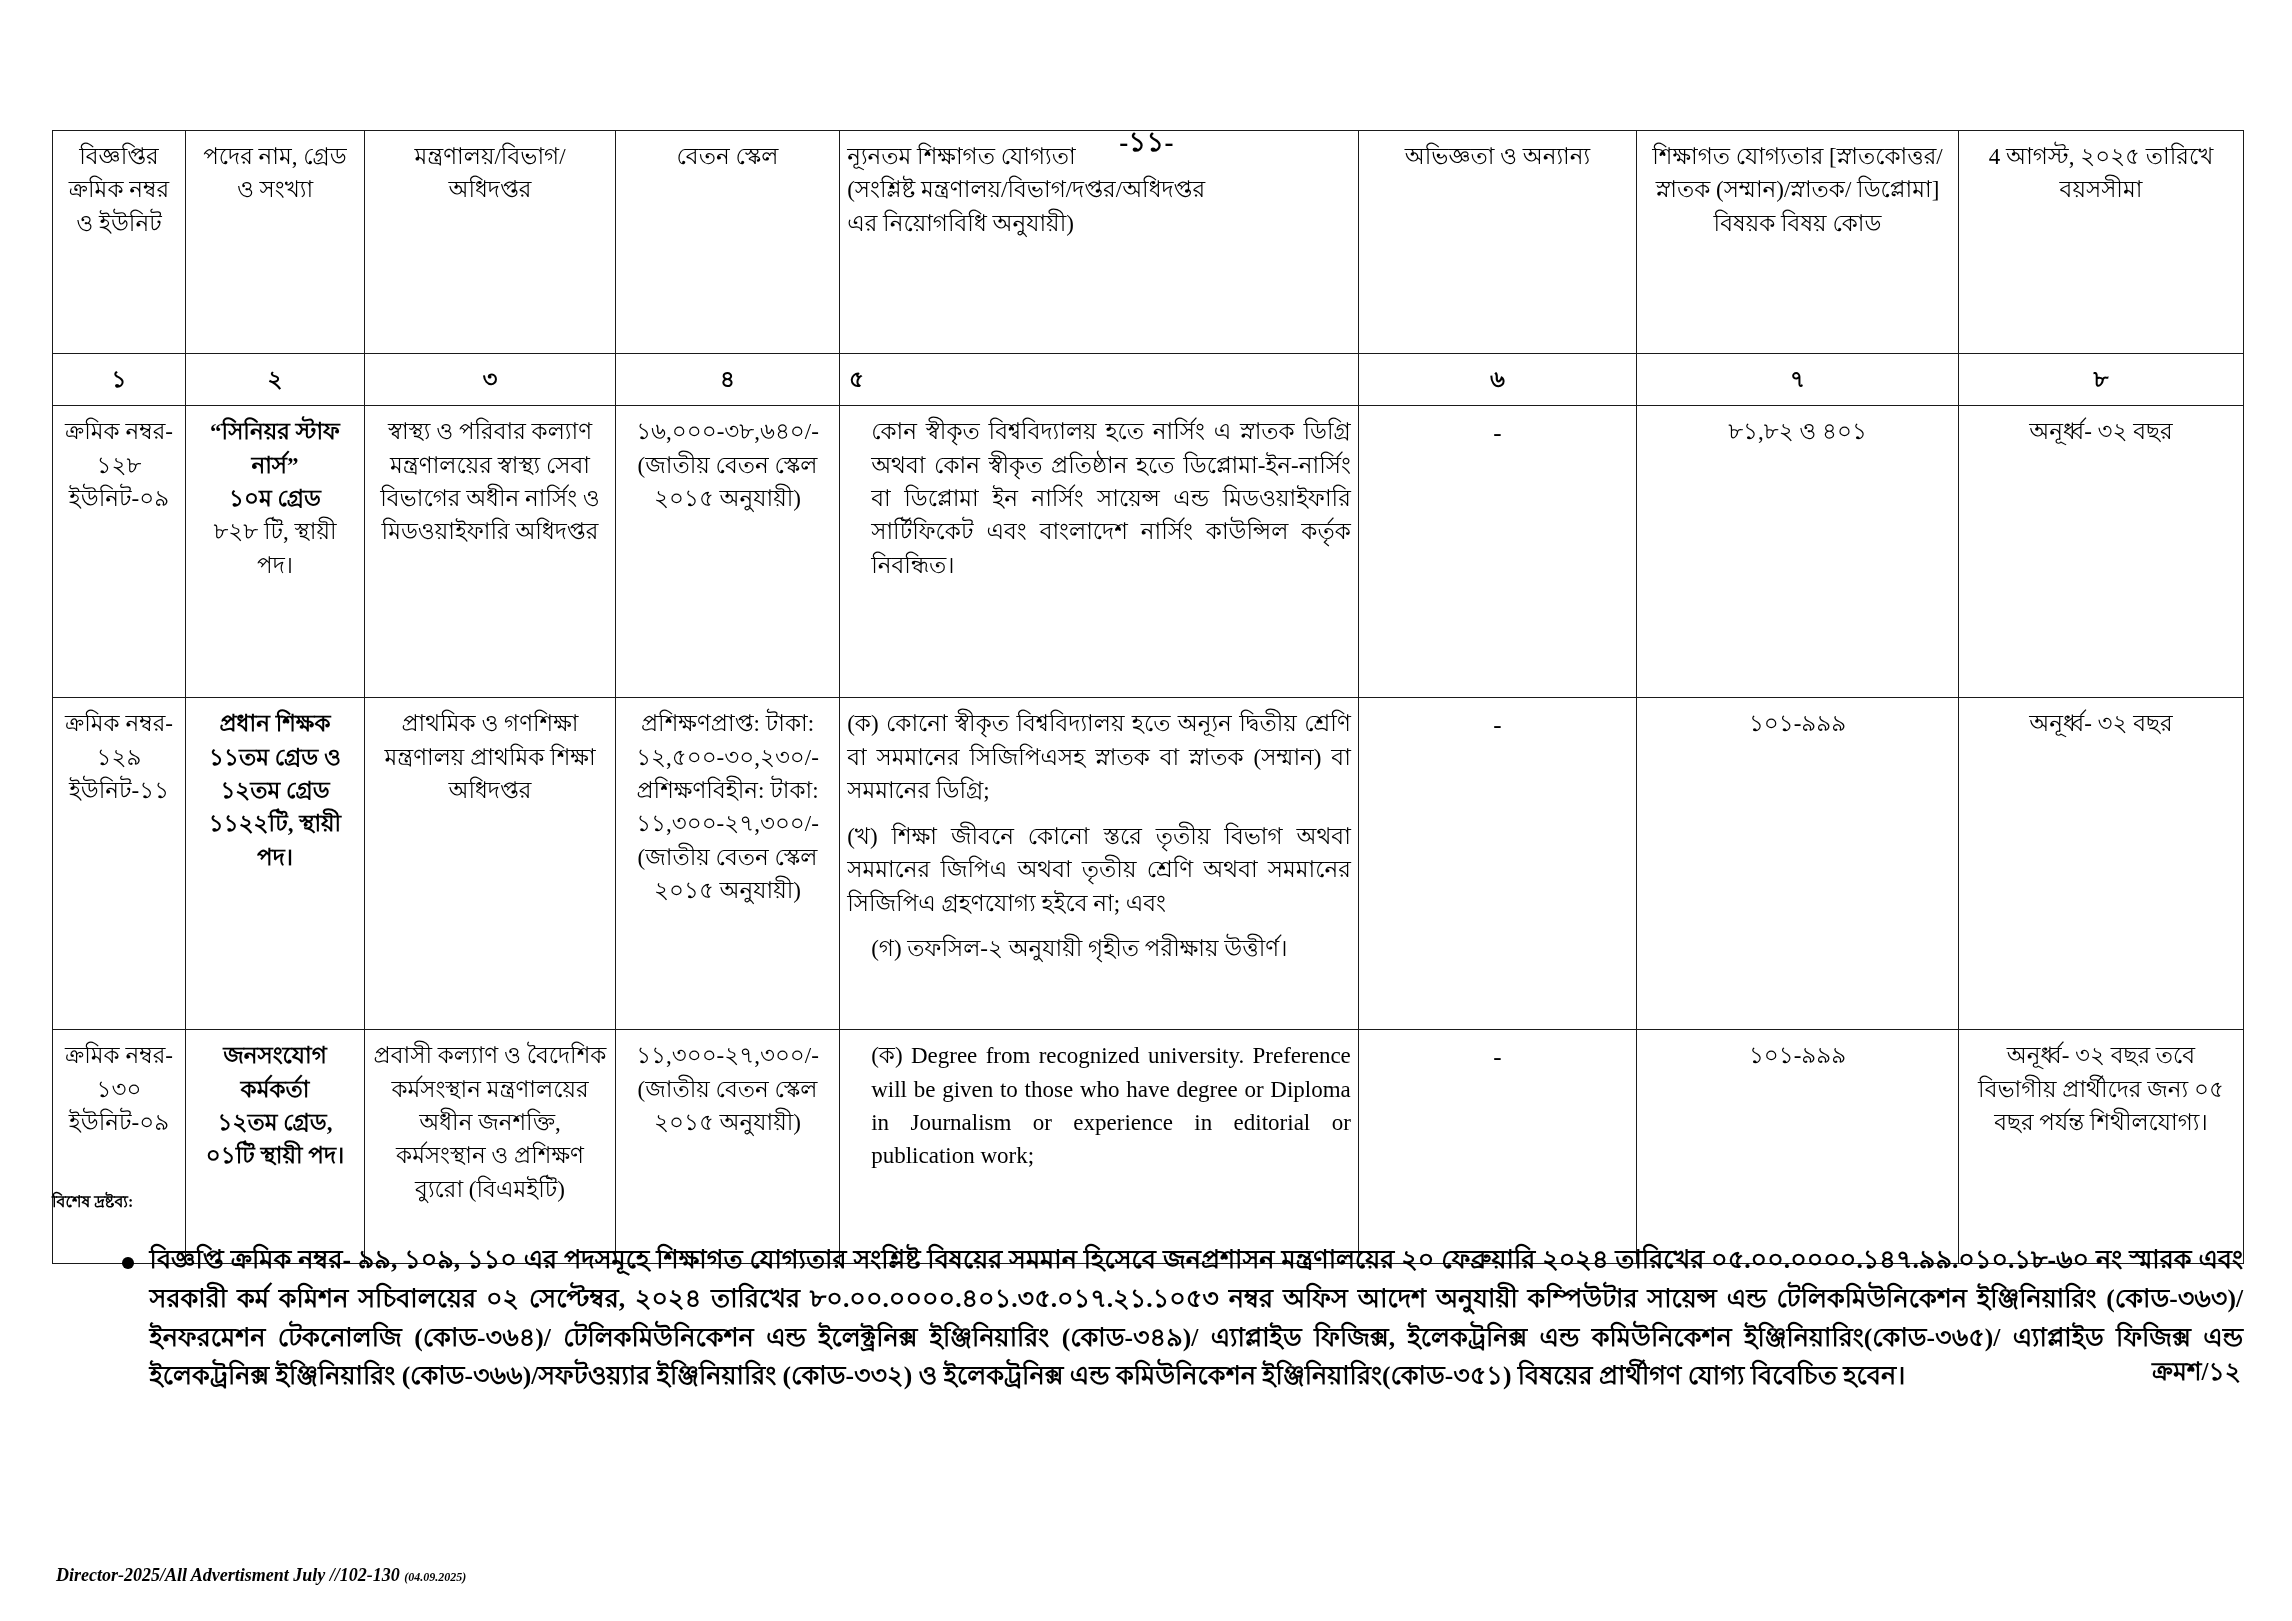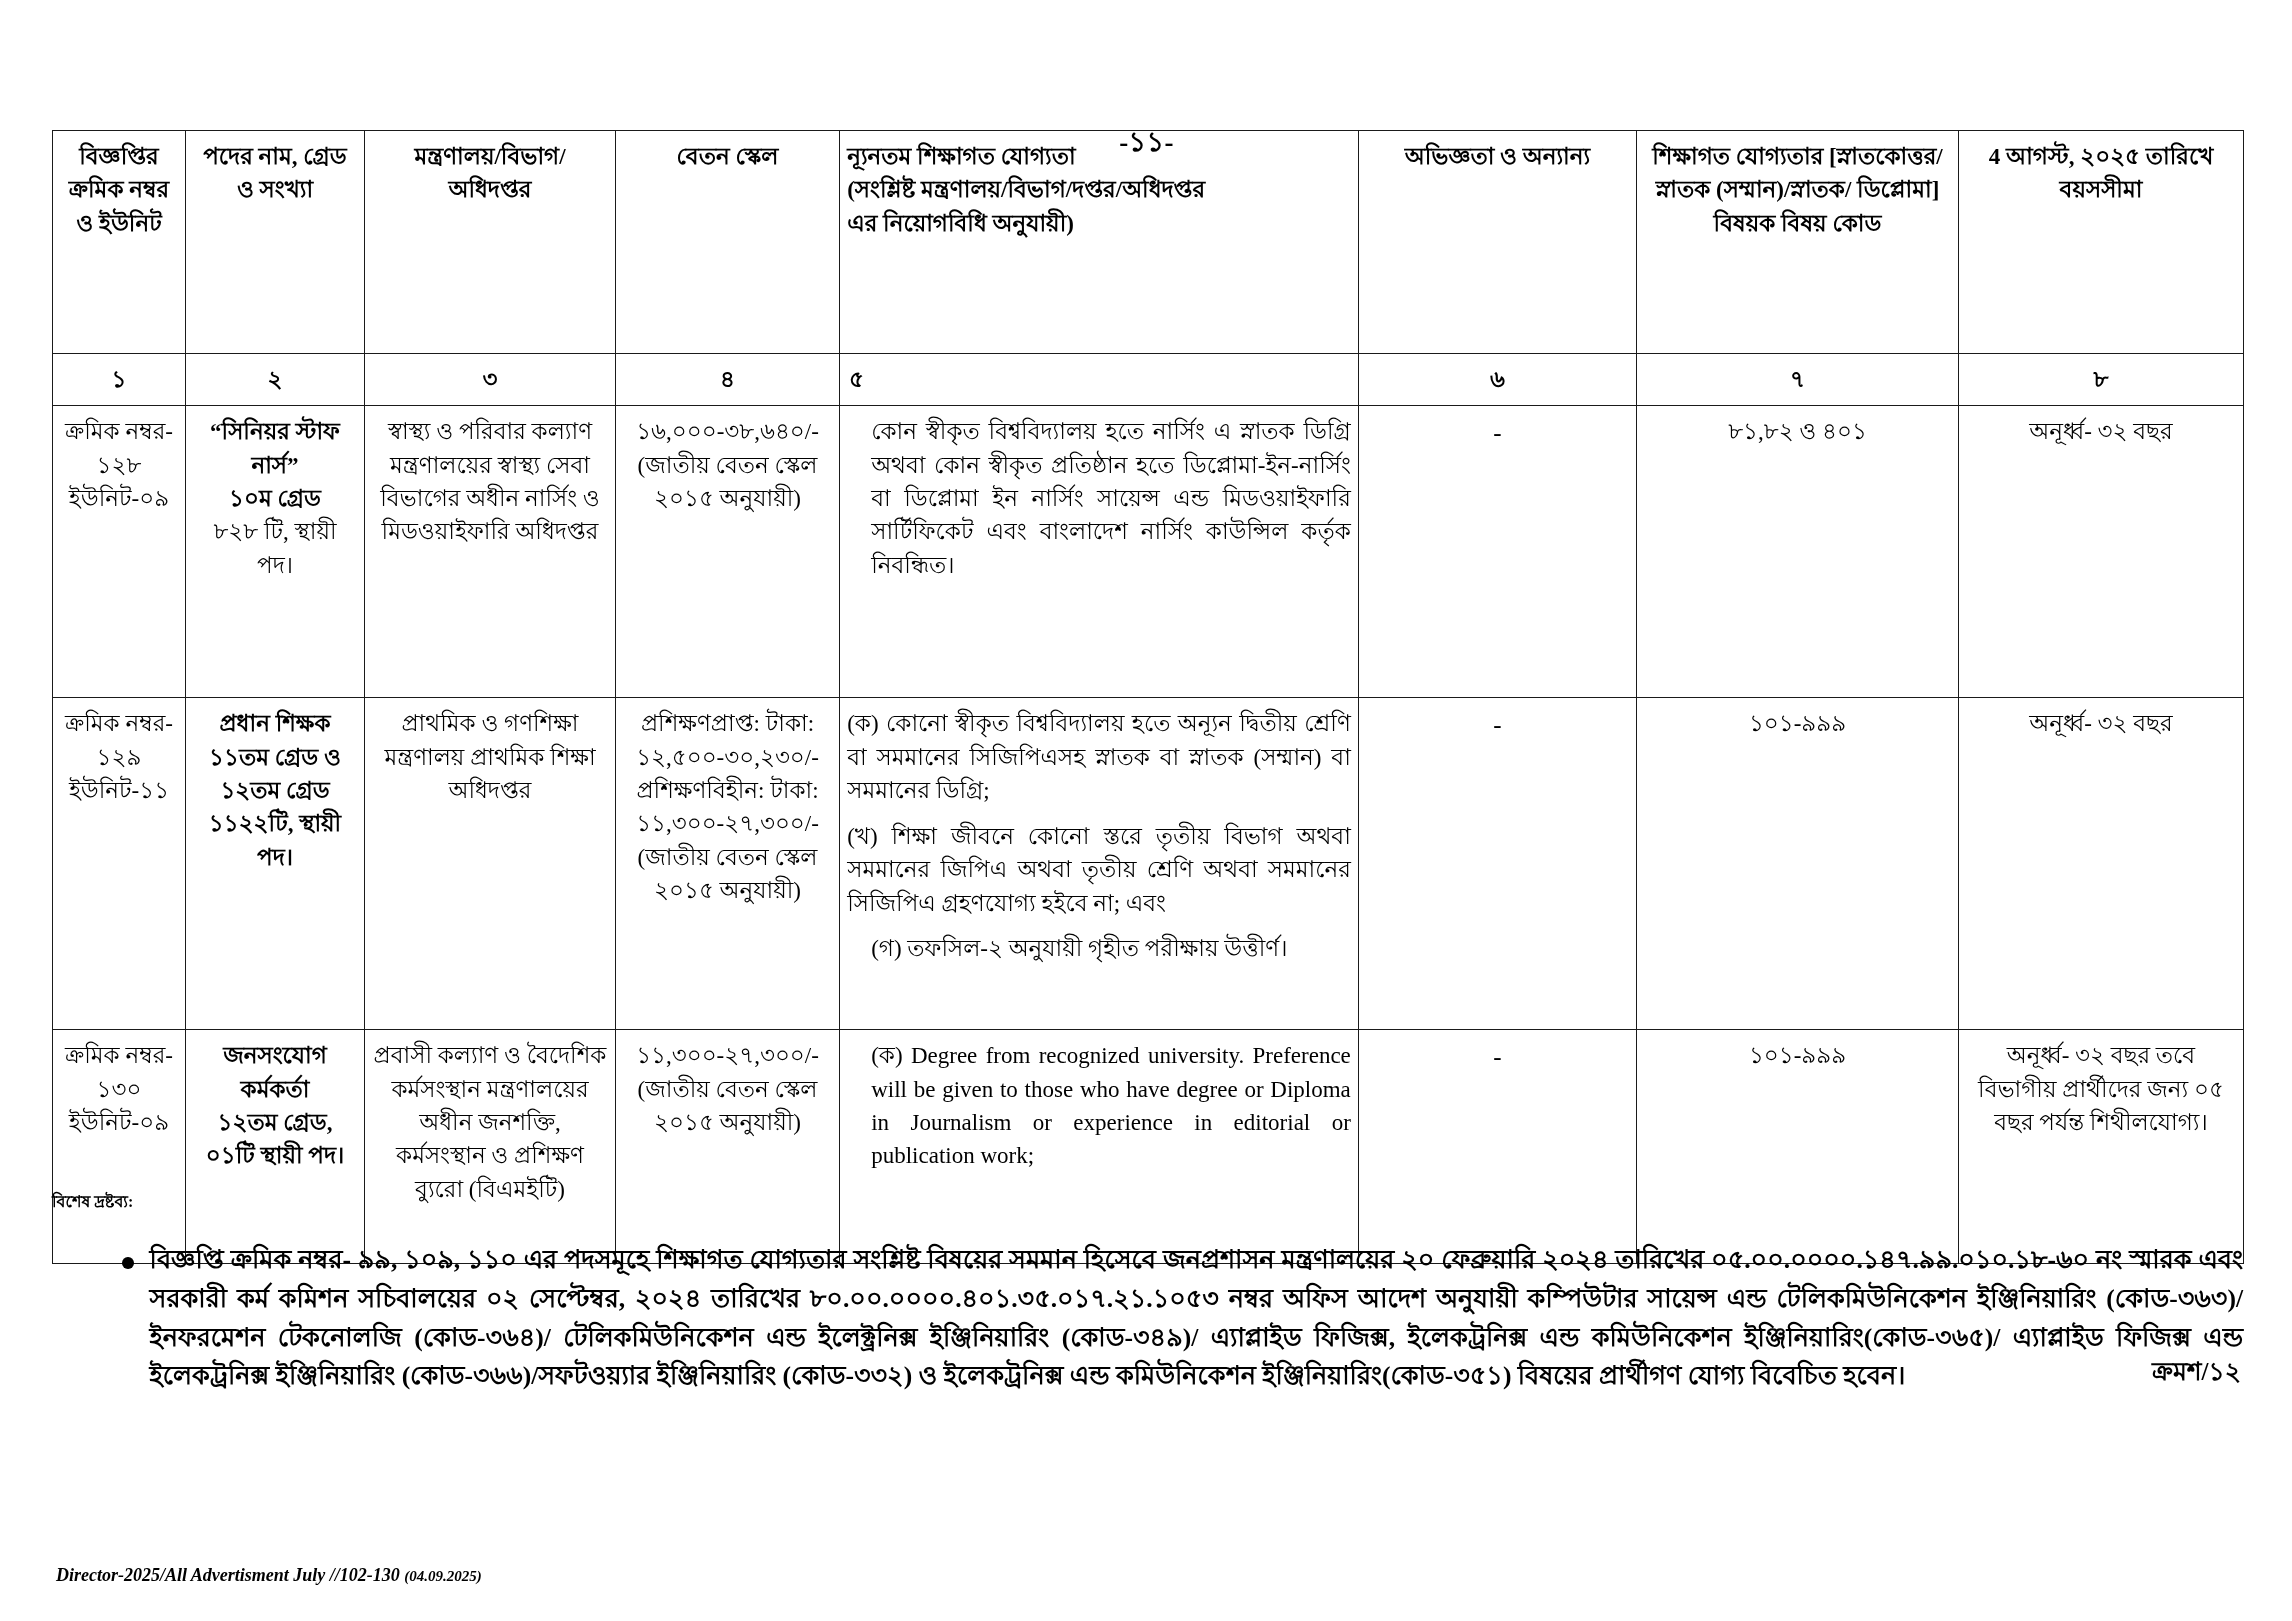--- a/index.html
+++ b/index.html
@@ -50,21 +50,21 @@
   table.adv th,
   table.adv td {
     border: 1.8px solid #1a1a1a;
     vertical-align: top;
     padding: 9px 7.2px;
     font-size: 23px;
     line-height: 1.45;
   }
   table.adv th {
     text-align: center;
-    font-weight: 700;
+    font-weight: 400;
     vertical-align: top;
   }
   .hdr-row th { height: 204px; }
   .numrow td {
     text-align: center;
     font-weight: 700;
     font-size: 25px;
     padding: 5.4px 3.6px;
     height: 30px;
   }
@@ -133,21 +133,21 @@
     font-weight: 700;
   }
   .footer {
     position: absolute;
     left: 56px;
     top: 1565px;
     font-size: 18px;
     font-style: italic;
     font-weight: 700;
   }
-  .footer .small { font-size: 15px; }
+  .footer .small { font-size: 12px; }
 </style>
 </head>
 <body>
 
 <div class="page">
 
   <div class="page-number">-১১-</div>
 
   <div class="tbl-wrap">
     <table class="adv">

